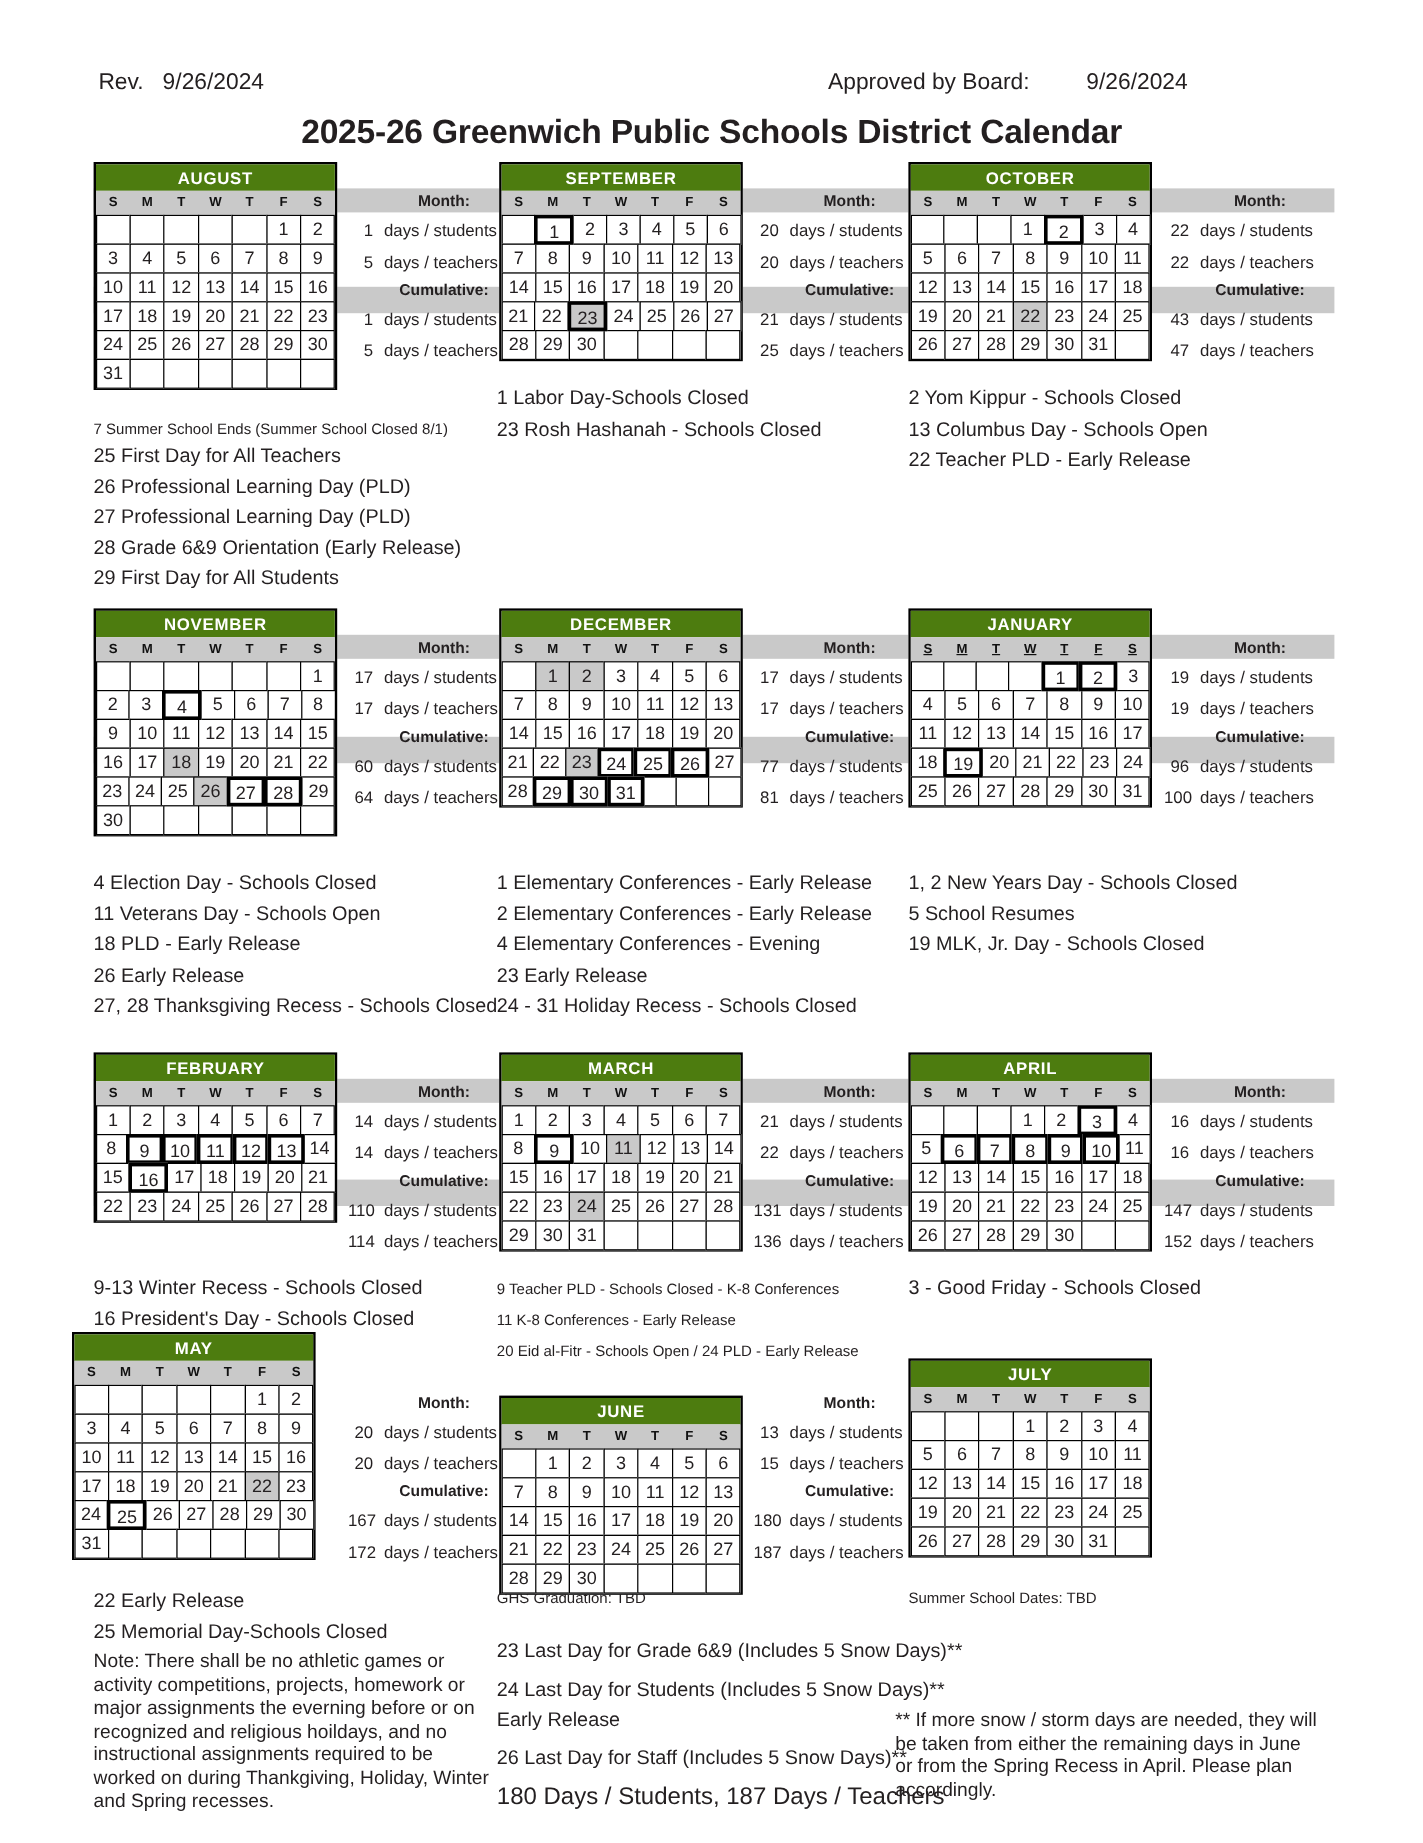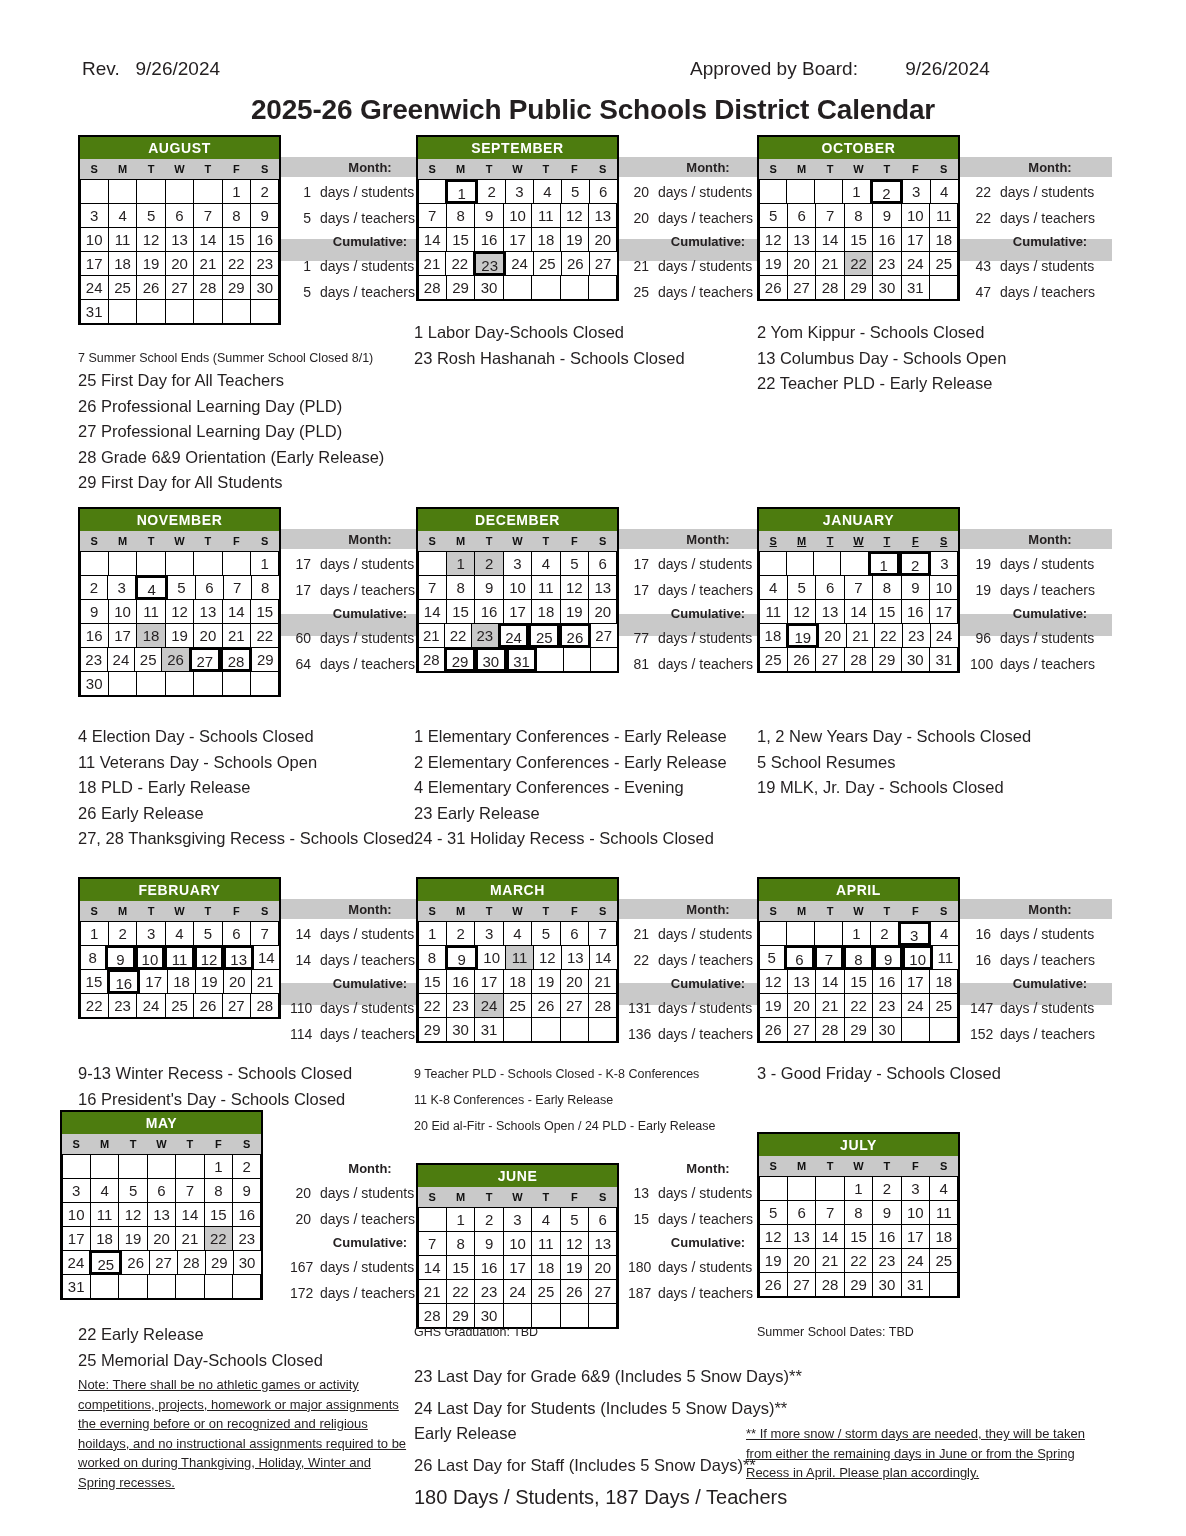--- a/index.html
+++ b/index.html
@@ -147,24 +147,23 @@
   }
   .notes .n.small {
     font-size: 12.5px;
     line-height: 20px;
   }
   .notes .n.big {
     font-size: 20px;
     line-height: 27px;
   }
   .note-para {
-    font-size: 13px;
+    font-size: 16px;
     line-height: 19.5px;
     white-space: normal;
-    text-decoration: underline;
   }
 </style>
 </head>
 <body>
 
 <div class="hdr-row">
   <div class="hdr-rev">
     <span>Rev.</span>
     &nbsp;&nbsp;<span>9/26/2024</span>
   </div>

